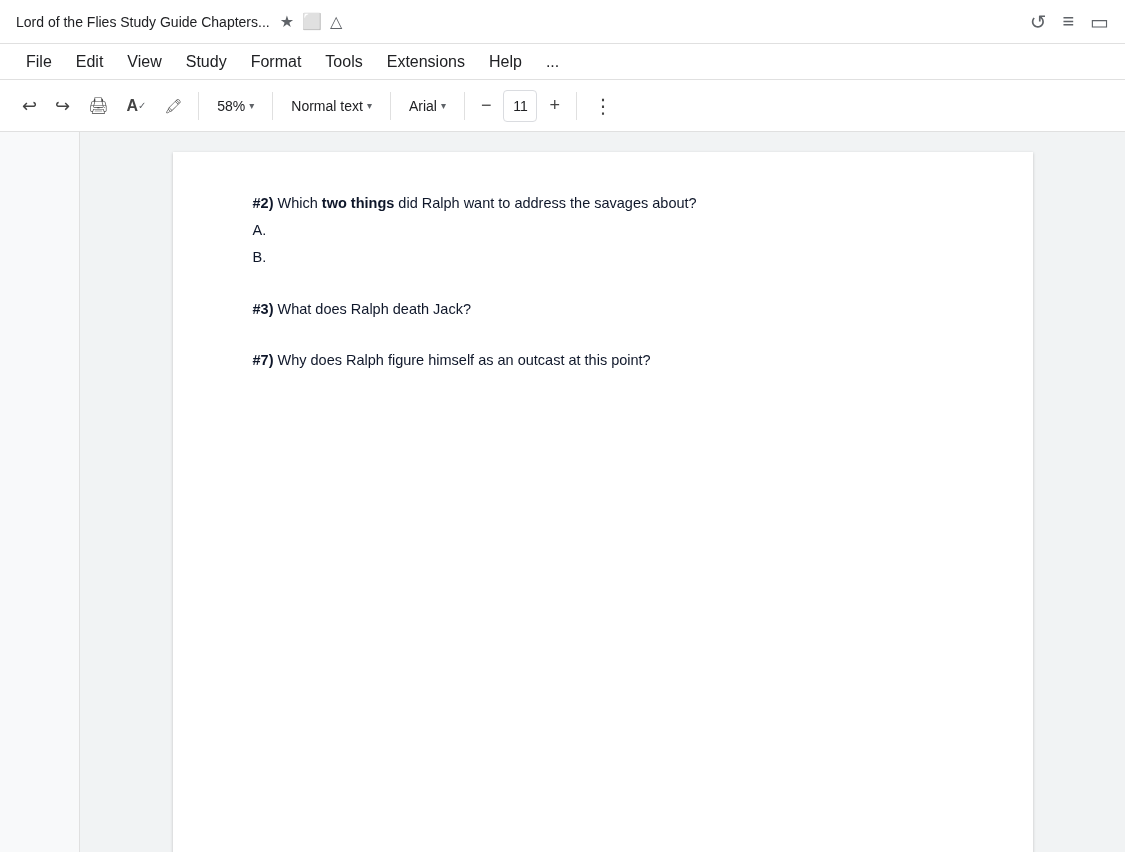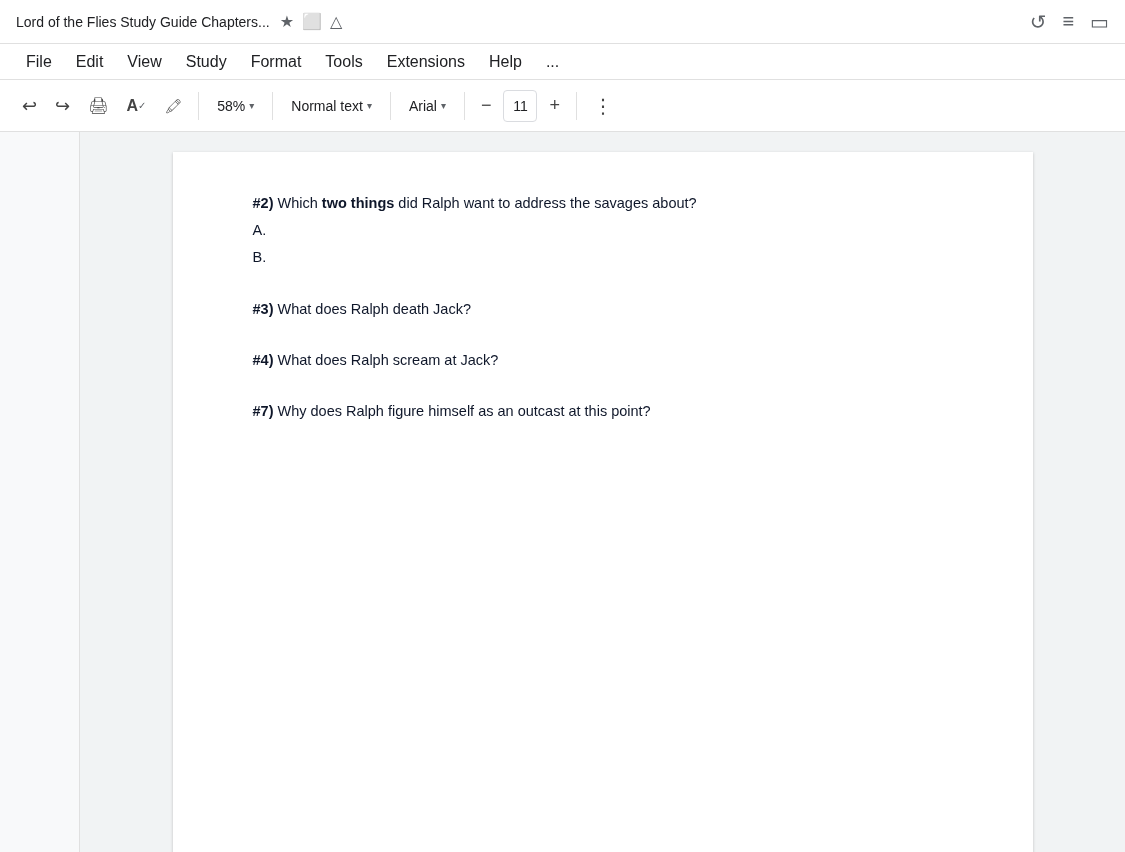--- a/index.html
+++ b/index.html
@@ -252,24 +252,20 @@
         <span> Which </span><span style="font-weight:bold;">two things</span><span> did Ralph want to address the savages about?</span>
         <div class="answer-line">A.</div>
         <div class="answer-line">B.</div>
       </div>
 
       <div class="question-block">
         <span style="font-weight:bold;">#3)</span>
         <span> What does Ralph death Jack?</span>
       </div>
 
-      <div class="question-block">
-        <span style="font-weight:bold;">#4)</span>
-        <span> What does Ralph scream at Jack?</span>
-      </div>
 
 
 
       <div class="question-block">
         <span style="font-weight:bold;">#7)</span>
         <span> Why does Ralph figure himself as an outcast at this point?</span>
       </div>
 
     </div>
   </div>

